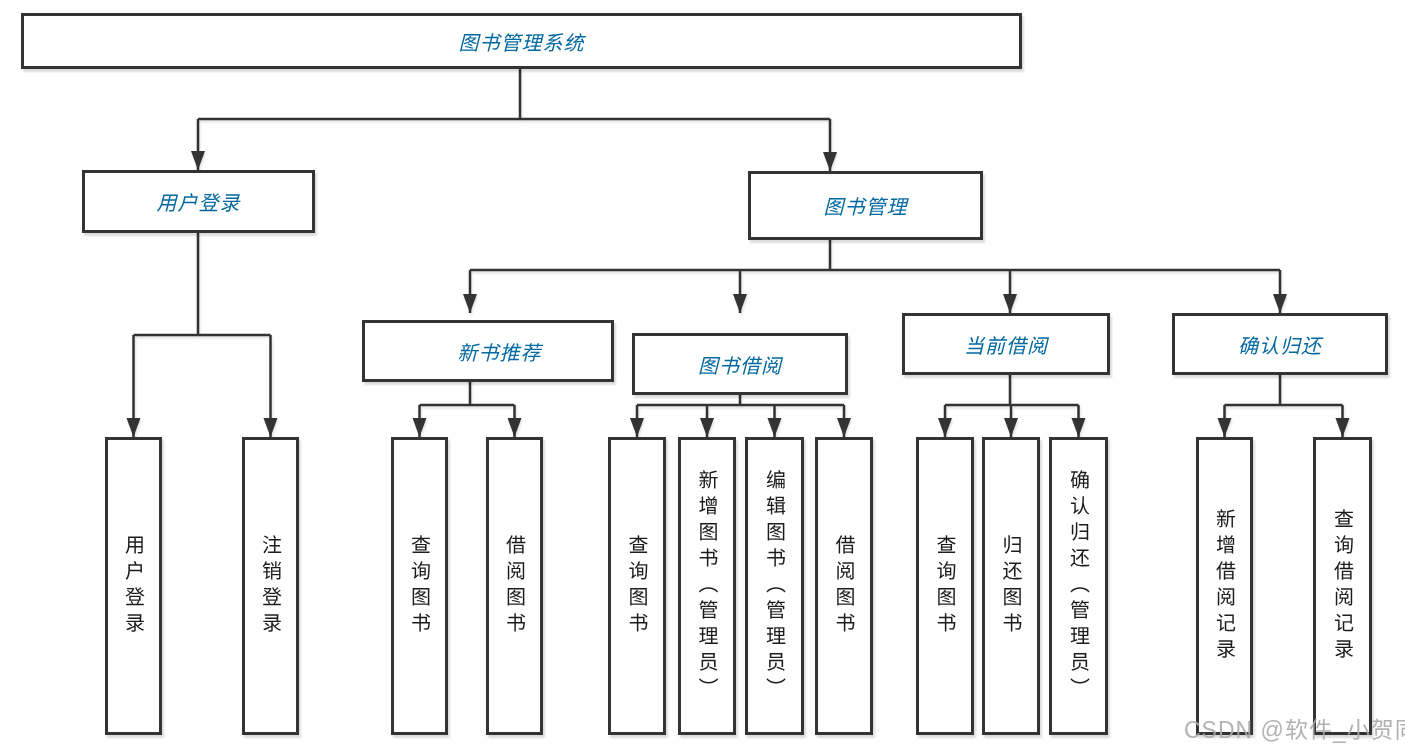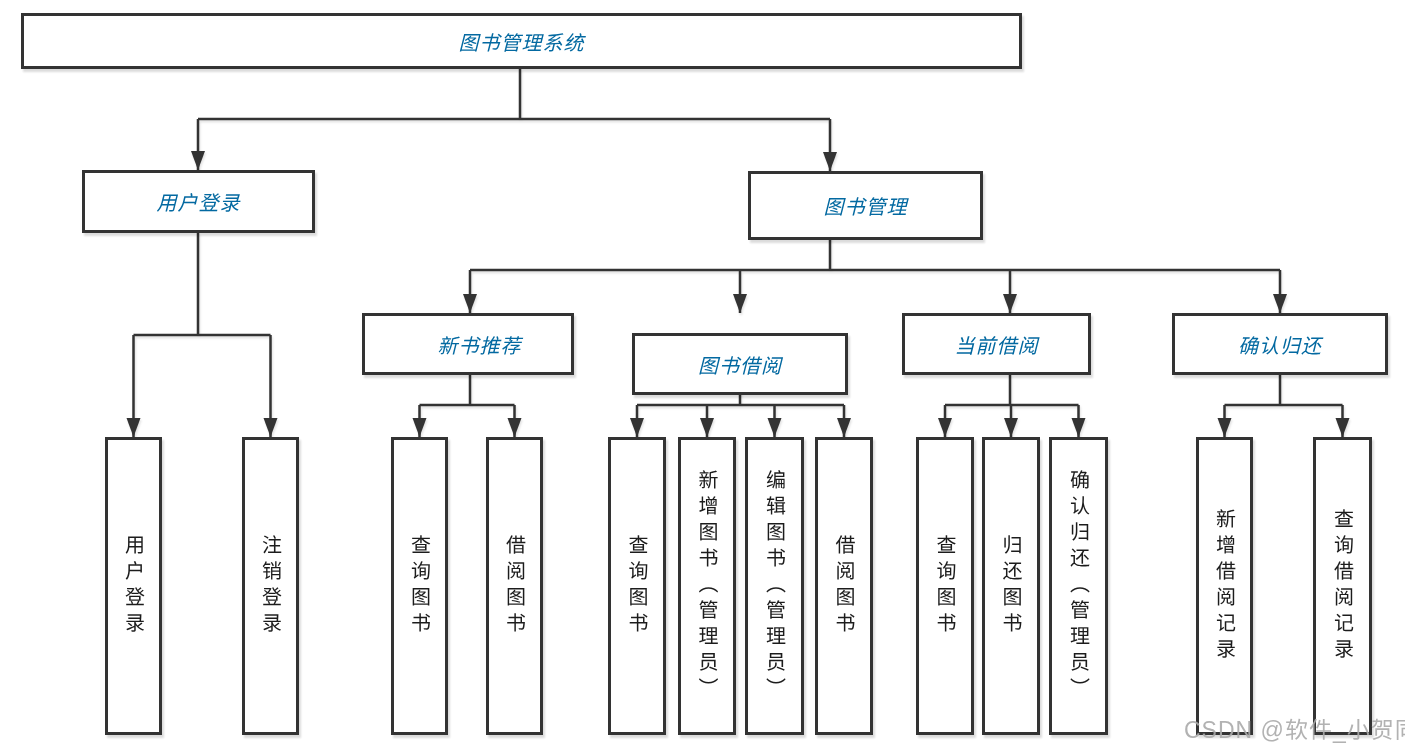--- a/index.html
+++ b/index.html
@@ -94,27 +94,27 @@
     <span class="h-label">图书管理系统</span>
   </div>
 
   <div class="box" style="left:82px;top:170px;width:233px;height:63px;">
     <span class="h-label">用户登录</span>
   </div>
   <div class="box" style="left:712px;top:171px;width:235px;height:69px;margin-left:36px;">
     <span class="h-label">图书管理</span>
   </div>
 
-  <div class="box" style="left:362px;top:313px;width:212px;height:62px;padding-left:23px;">
+  <div class="box" style="left:362px;top:320px;width:252px;height:62px;padding-left:23px;">
     <span class="h-label">新书推荐</span>
   </div>
   <div class="box" style="left:632px;top:313px;width:216px;height:62px;margin-top:20px;">
     <span class="h-label">图书借阅</span>
   </div>
-  <div class="box" style="left:902px;top:313px;width:189px;height:62px;">
+  <div class="box" style="left:902px;top:313px;width:208px;height:62px;">
     <span class="h-label">当前借阅</span>
   </div>
   <div class="box" style="left:1172px;top:313px;width:216px;height:62px;">
     <span class="h-label">确认归还</span>
   </div>
 
   <div class="box" style="left:105px;top:437px;width:57px;height:298px;">
     <span class="v-label">用户登录</span>
   </div>
   <div class="box" style="left:242px;top:437px;width:57px;height:298px;">

